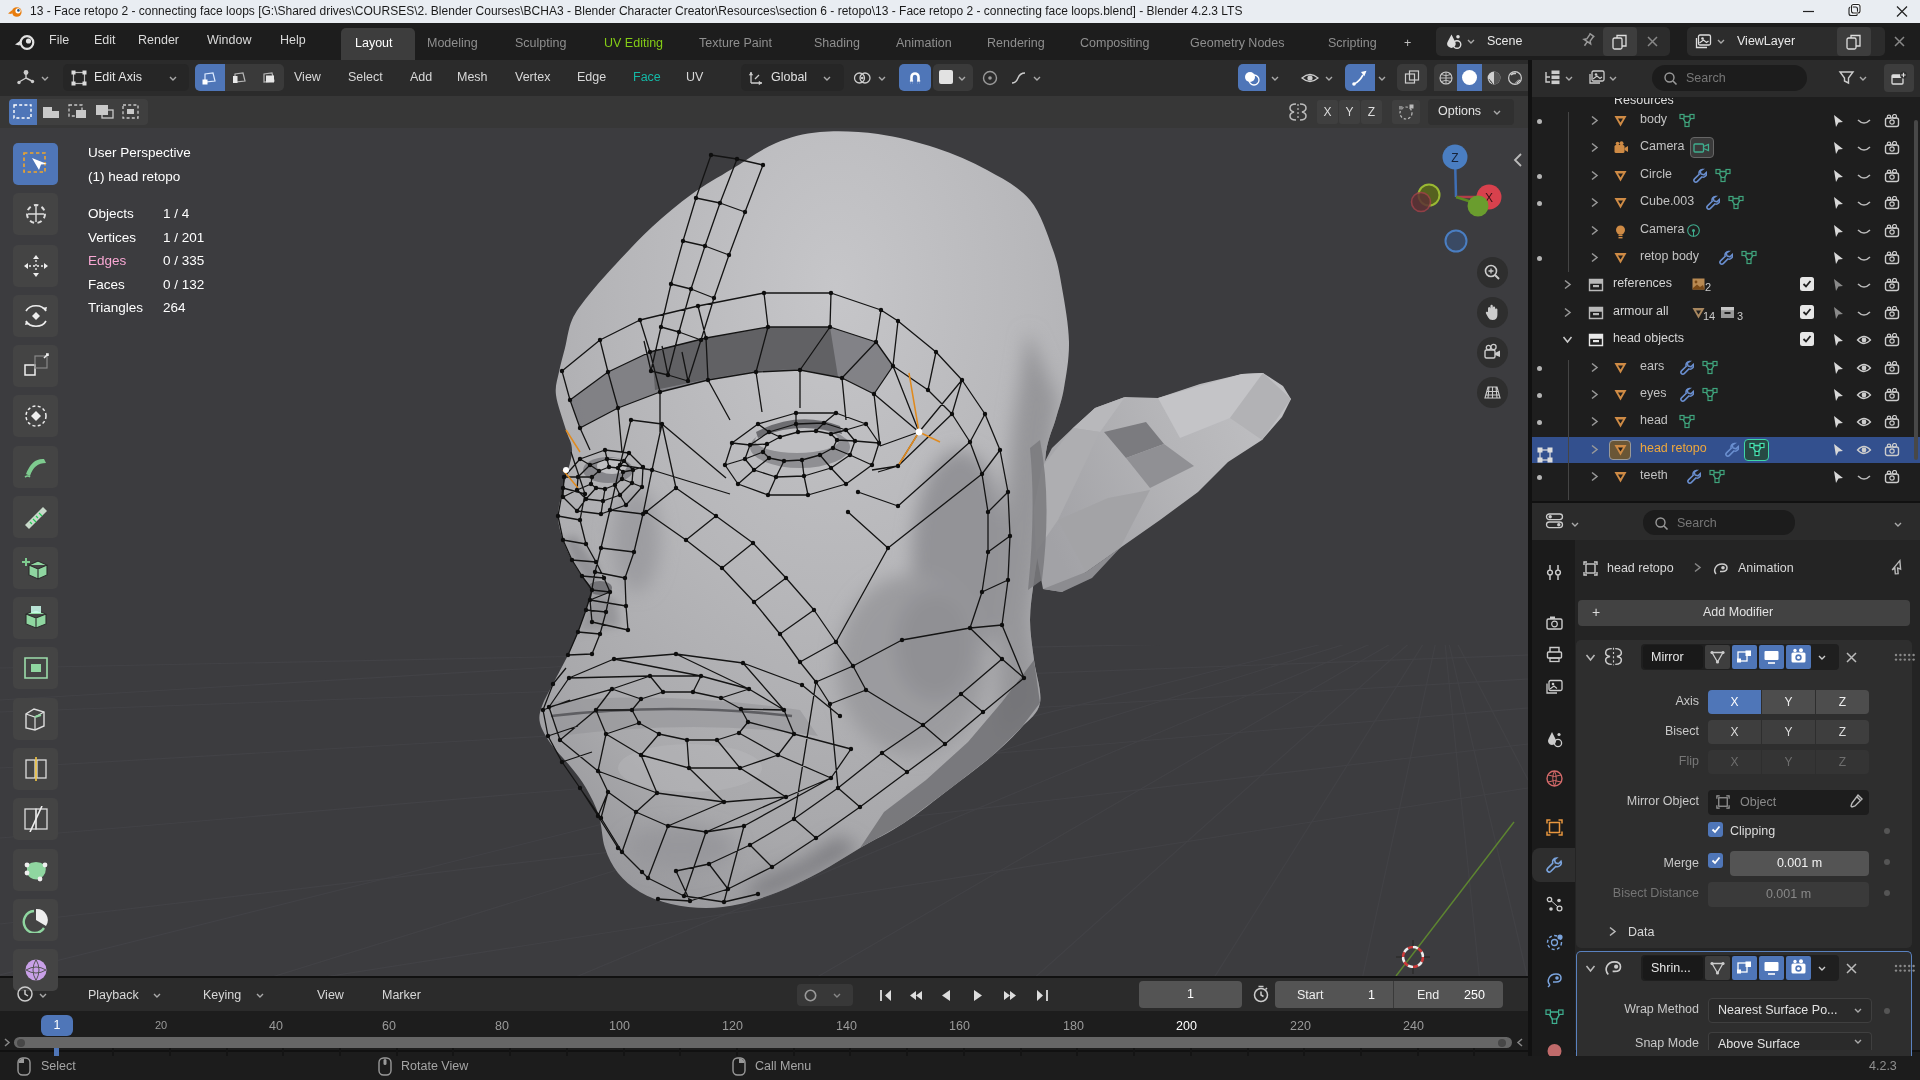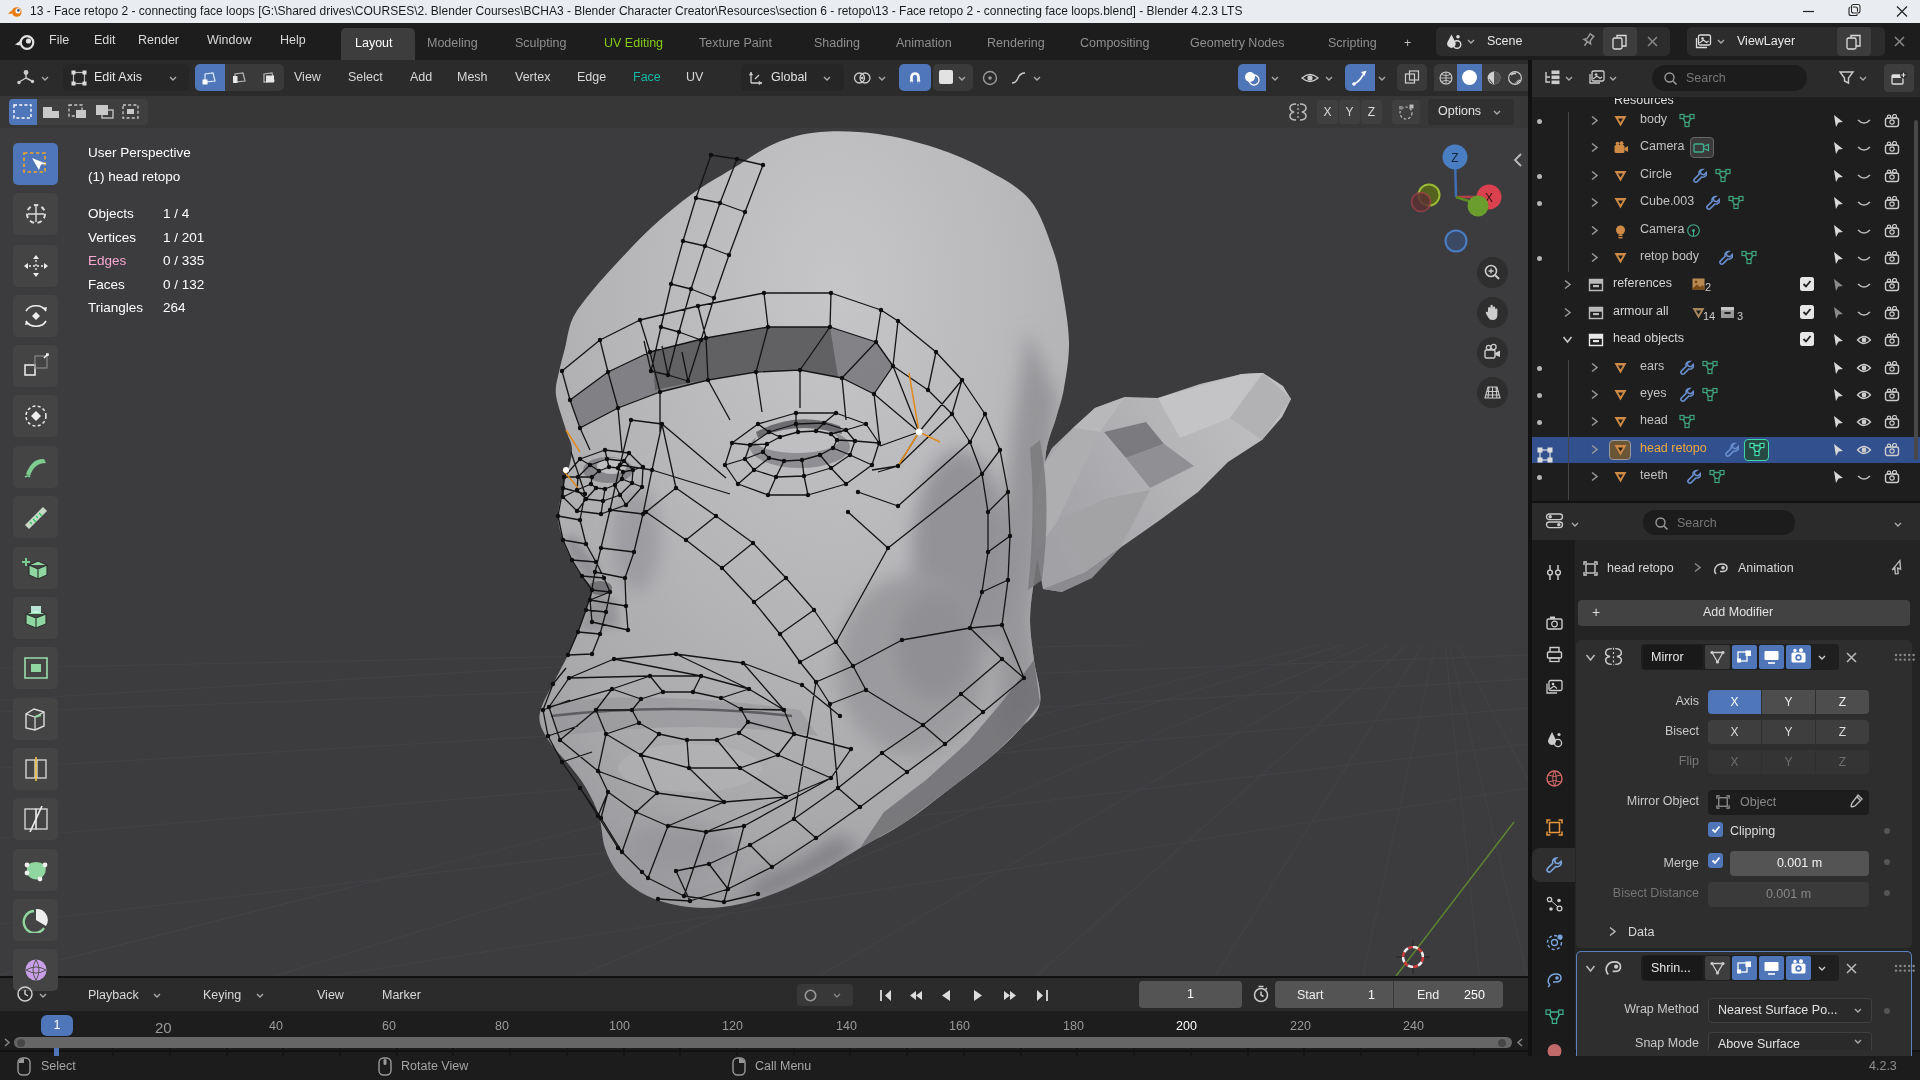--- a/index.html
+++ b/index.html
@@ -558,21 +558,21 @@
 <svg class="ab" style="left:1252px;top:985px" width="18" height="18" viewBox="0 0 18 18">
     <circle cx="9" cy="10" r="6.5" fill="none" stroke="#ccc" stroke-width="1.5"></circle>
     <path d="M9,6.5 L9,10 L11.5,11.5 M6.5,1.5 L11.5,1.5 M13.5,4.5 L15,3" fill="none" stroke="#ccc" stroke-width="1.5"></path>
   </svg>
 <div class="ab" style="left:1275px;top:981px;width:228px;height:27px;background:#545454;border-radius:4px"></div>
 <div class="ab" style="left:1393px;top:981px;width:1px;height:27px;background:#3a3a3a"></div>
 <div class="t" style="left:1297px;top:988px;font-size:12.5px;color:#efefef">Start</div>
 <div class="t" style="left:1368px;top:988px;font-size:12.5px;color:#fff">1</div>
 <div class="t" style="left:1417px;top:988px;font-size:12.5px;color:#efefef">End</div>
 <div class="t" style="left:1464px;top:988px;font-size:12.5px;color:#fff">250</div>
-<div class="t" style="left:155px;top:1019px;font-size:15px;color:#9a9a9a">20</div>
+<div class="t" style="left:155px;top:1019px;font-size:11px;color:#9a9a9a">20</div>
 <div class="t" style="left:269px;top:1019px;font-size:12.5px;color:#9a9a9a">40</div>
 <div class="t" style="left:382px;top:1019px;font-size:12.5px;color:#9a9a9a">60</div>
 <div class="t" style="left:495px;top:1019px;font-size:12.5px;color:#9a9a9a">80</div>
 <div class="t" style="left:609px;top:1019px;font-size:12.5px;color:#9a9a9a">100</div>
 <div class="t" style="left:722px;top:1019px;font-size:12.5px;color:#9a9a9a">120</div>
 <div class="t" style="left:836px;top:1019px;font-size:12.5px;color:#9a9a9a">140</div>
 <div class="t" style="left:949px;top:1019px;font-size:12.5px;color:#9a9a9a">160</div>
 <div class="t" style="left:1063px;top:1019px;font-size:12.5px;color:#9a9a9a">180</div>
 <div class="t" style="left:1176px;top:1019px;font-size:12.5px;color:#ffffff">200</div>
 <div class="t" style="left:1290px;top:1019px;font-size:12.5px;color:#9a9a9a">220</div>

